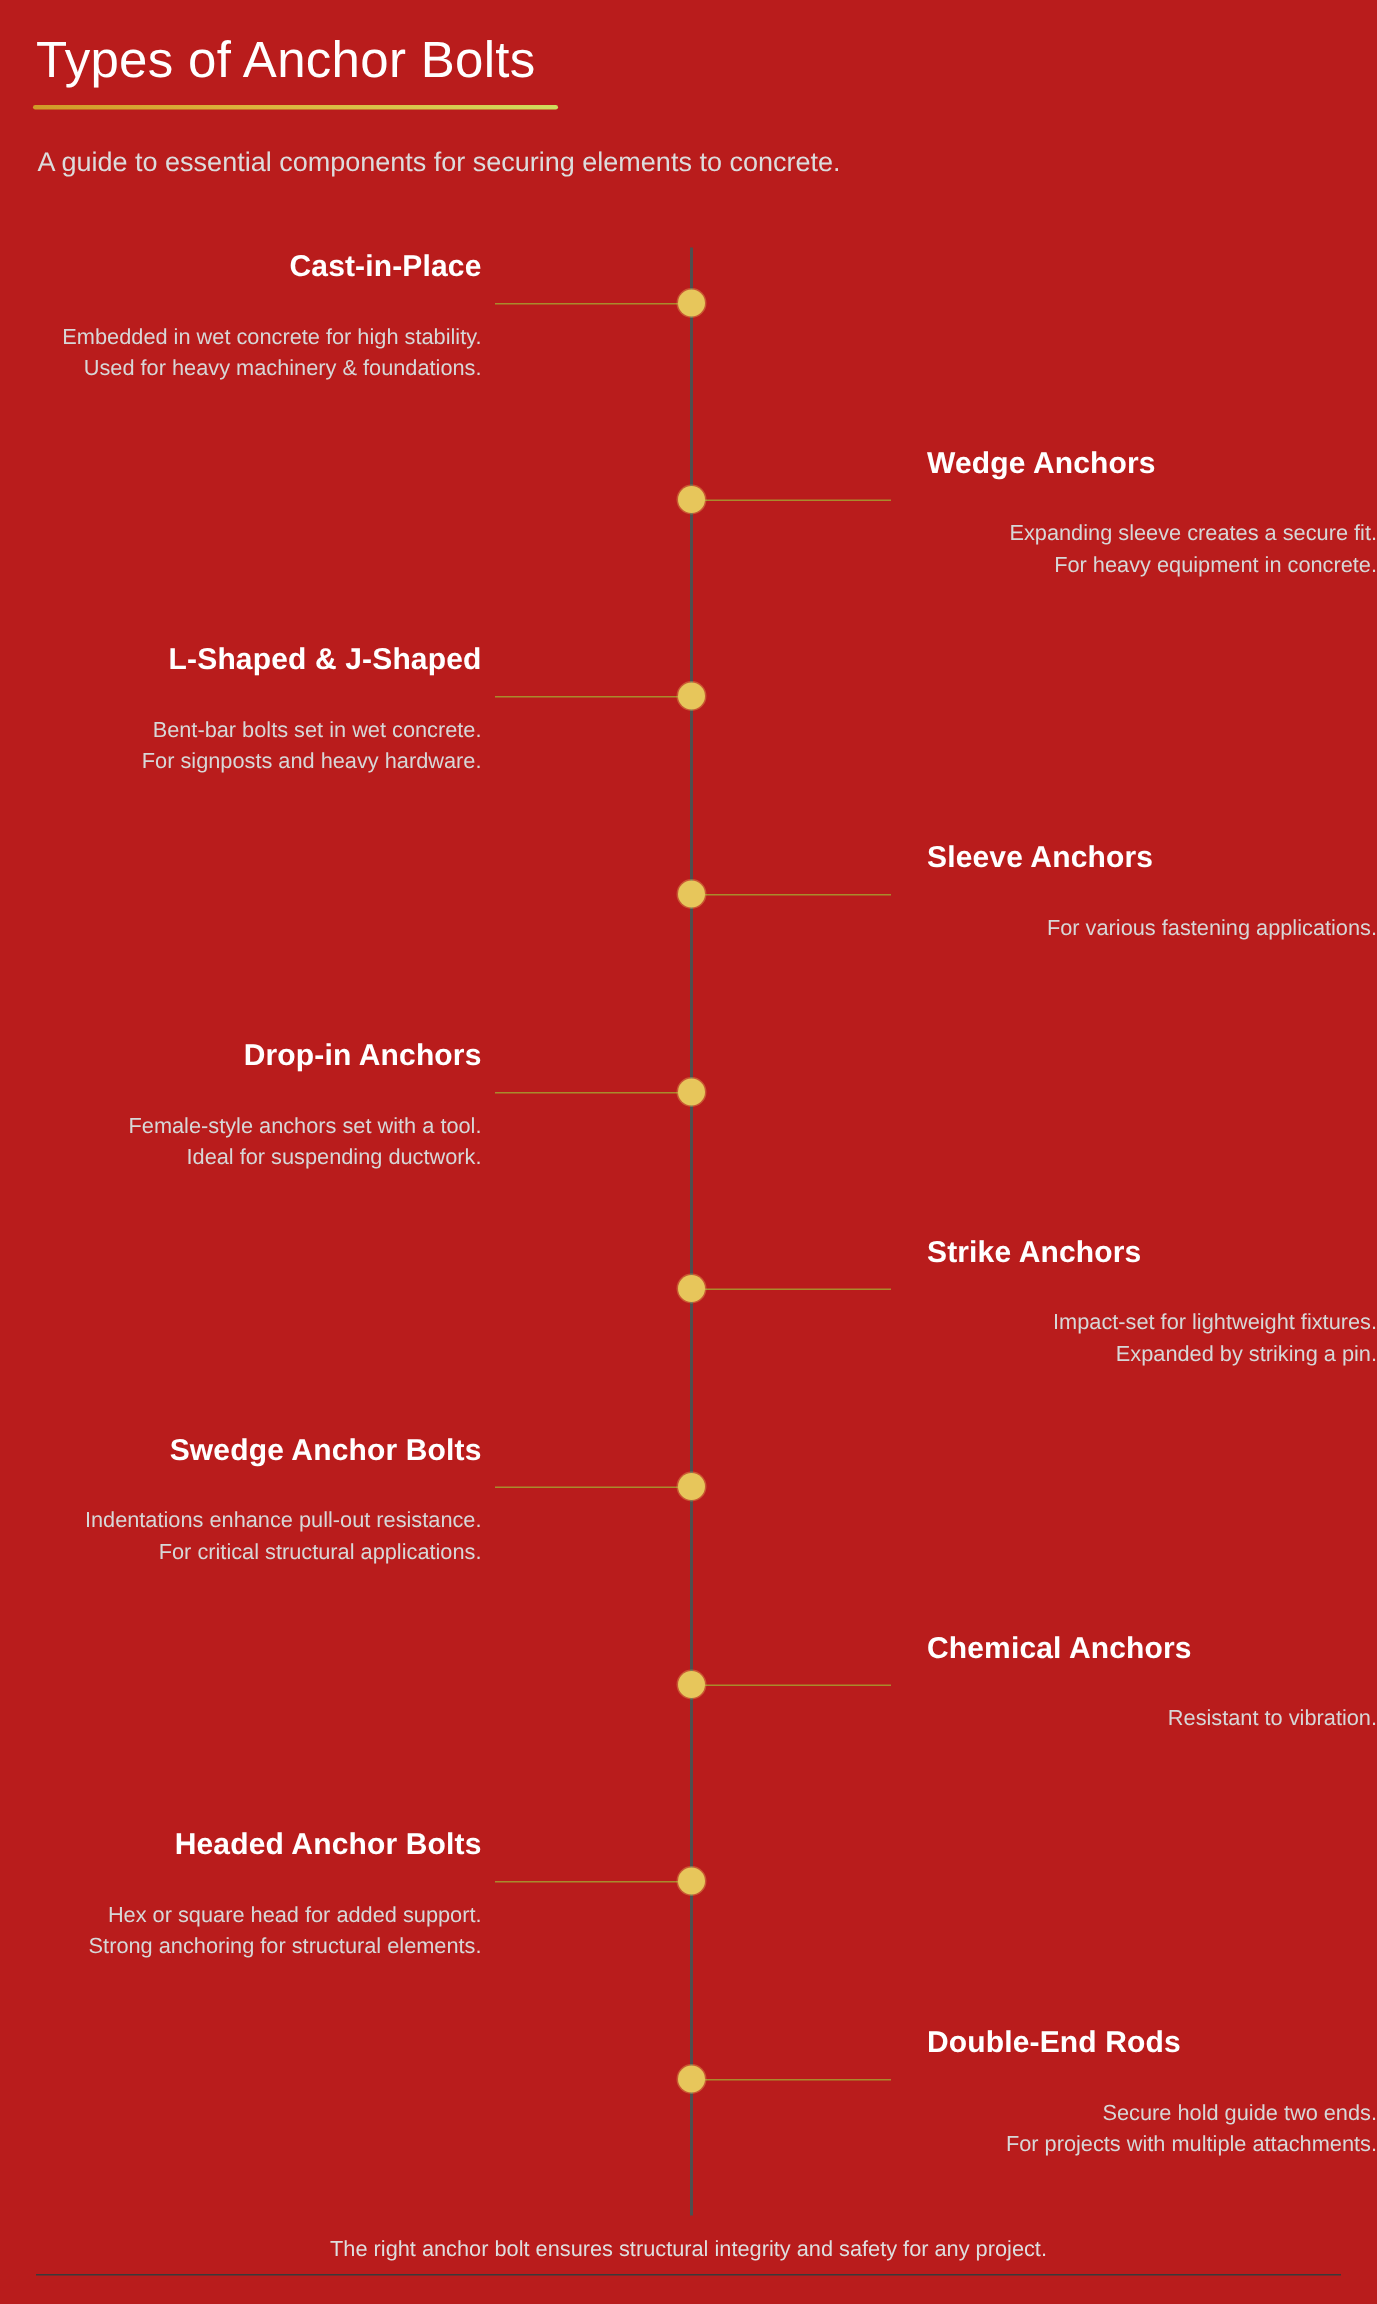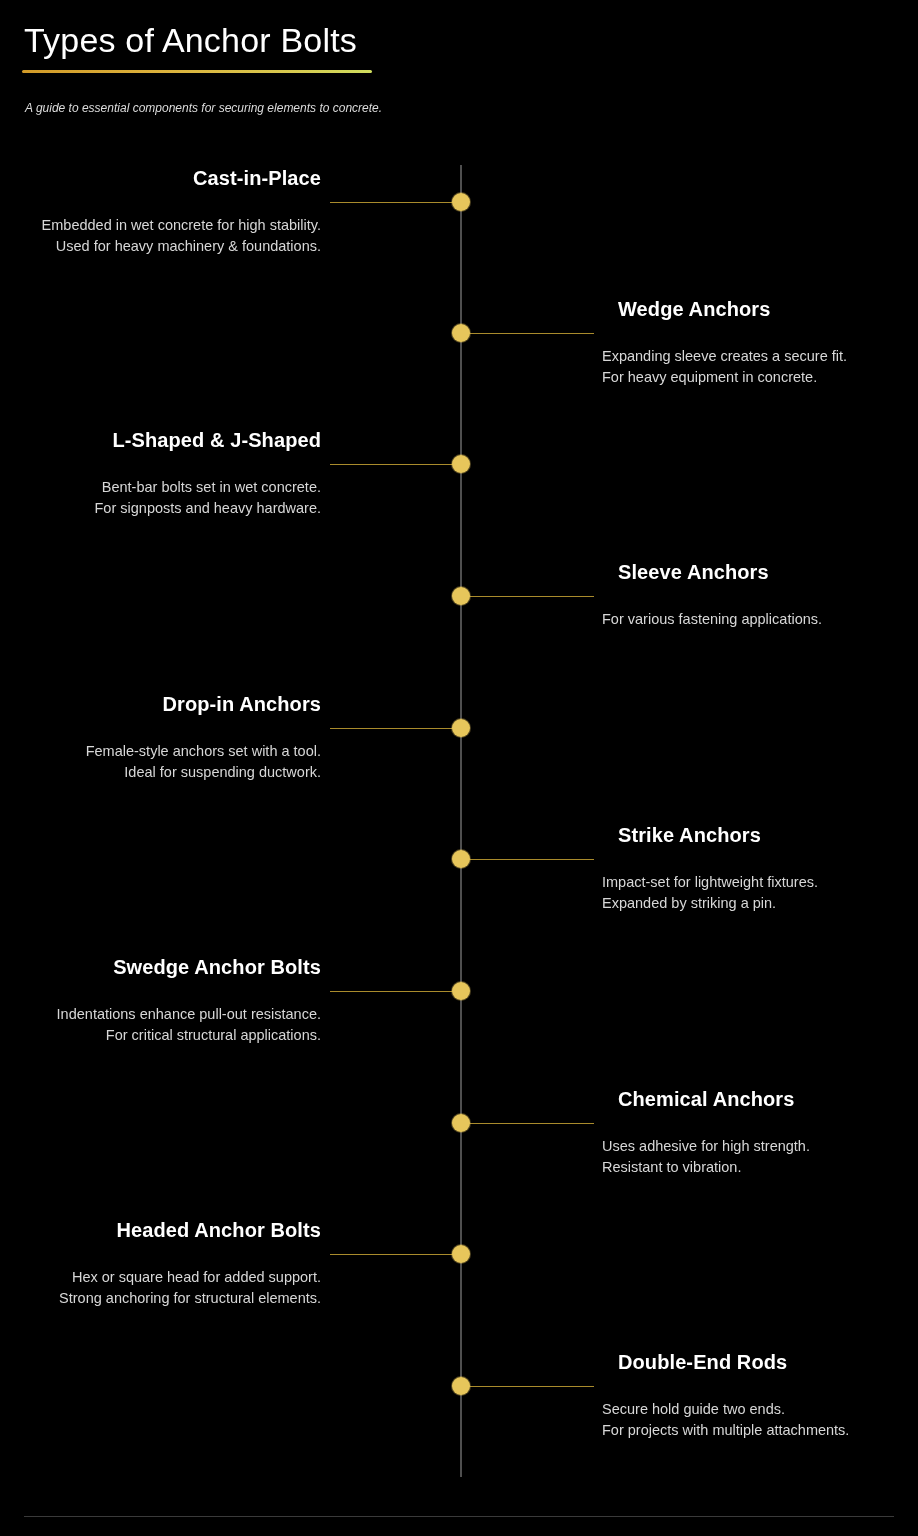--- a/index.html
+++ b/index.html
@@ -10,21 +10,21 @@
     height: 1536px;
     background: #1c1c1c;
     font-family: "Liberation Sans", sans-serif;
     overflow: hidden;
   }
 
   .page {
     position: relative;
     width: 918px;
     height: 1536px;
-    background: #000000;
+    background: #b91c1c;
   }
 
   
   .header {
     position: absolute;
     left: 0; top: 0;
     width: 918px;
   }
   .title {
     position: absolute;
@@ -43,26 +43,25 @@
     top: 70px;
     width: 350px;
     height: 3px;
     border-radius: 2px;
     background: linear-gradient(90deg, #d19a28 0%, #dcb23c 40%, #d8c84e 75%, #cfdd5e 100%);
   }
   .subtitle {
     position: absolute;
     left: 25px;
     top: 97px;
-    font-size: 12px;
+    font-size: 18px;
     font-weight: 400;
     color: #dcdcdc;
     line-height: 22px;
     white-space: nowrap;
-    font-style: italic;
   }
 
   
   .timeline-axis {
     position: absolute;
     left: 460px;
     top: 165px;
     width: 2px;
     height: 1312px;
     background: #4f4f4f;
@@ -123,21 +122,21 @@
     position: absolute;
     width: 100%;
     top: 13px;
     font-size: 14.5px;
     font-weight: 400;
     color: #d7d7d7;
     line-height: 21px;
     white-space: nowrap;
   }
   .tl-item.left .tl-desc  { right: 9px; left: auto; text-align: right; }
-  .tl-item.right .tl-desc { left: 0; text-align: left; }
+  .tl-item.right .tl-desc { left: 0; text-align: right; }
 
   .tl-desc span { display: block; }
 
   
   .footer-note {
     position: absolute;
     left: 0;
     top: 1489px;
     width: 918px;
     text-align: center;
@@ -243,21 +242,20 @@
             <span>For critical structural applications.</span>
           </div>
         </div>
       </div>
       <div class="tl-item right" style="top: 1123px;">
         <div class="tl-connector"></div>
         <div class="tl-dot"></div>
         <div class="tl-label">
           <div class="tl-heading">Chemical Anchors</div>
           <div class="tl-desc">
-            <span>Uses adhesive for high strength.</span>
             <span>Resistant to vibration.</span>
           </div>
         </div>
       </div>
       <div class="tl-item left" style="top: 1254px;">
         <div class="tl-connector"></div>
         <div class="tl-dot"></div>
         <div class="tl-label">
           <div class="tl-heading">Headed Anchor Bolts</div>
           <div class="tl-desc">
@@ -272,15 +270,16 @@
         <div class="tl-label">
           <div class="tl-heading">Double-End Rods</div>
           <div class="tl-desc">
             <span>Secure hold guide two ends.</span>
             <span>For projects with multiple attachments.</span>
           </div>
         </div>
       </div>
     </div>
 
+  <div class="footer-note">The right anchor bolt ensures structural integrity and safety for any project.</div>
   <div class="footer-rule"></div>
 
 </div>
 
 </body></html>

